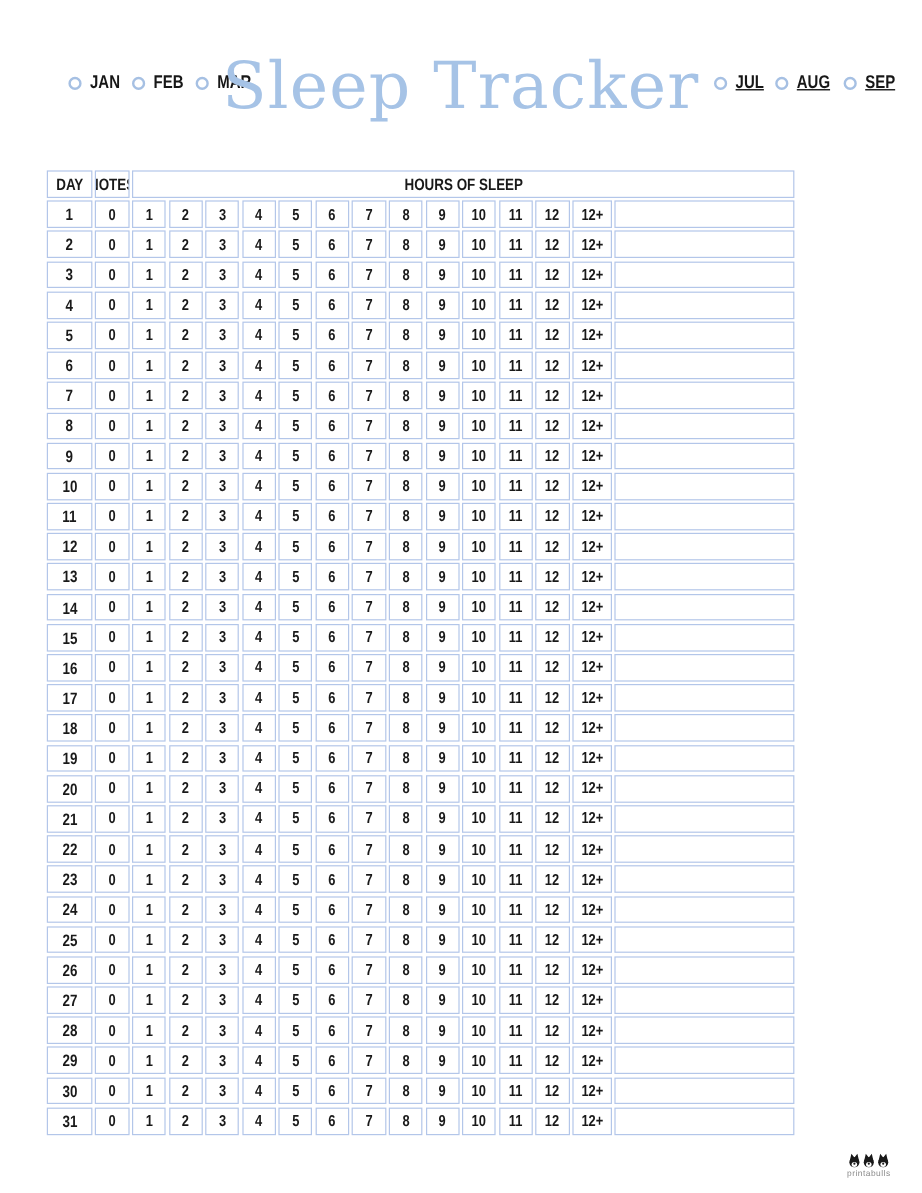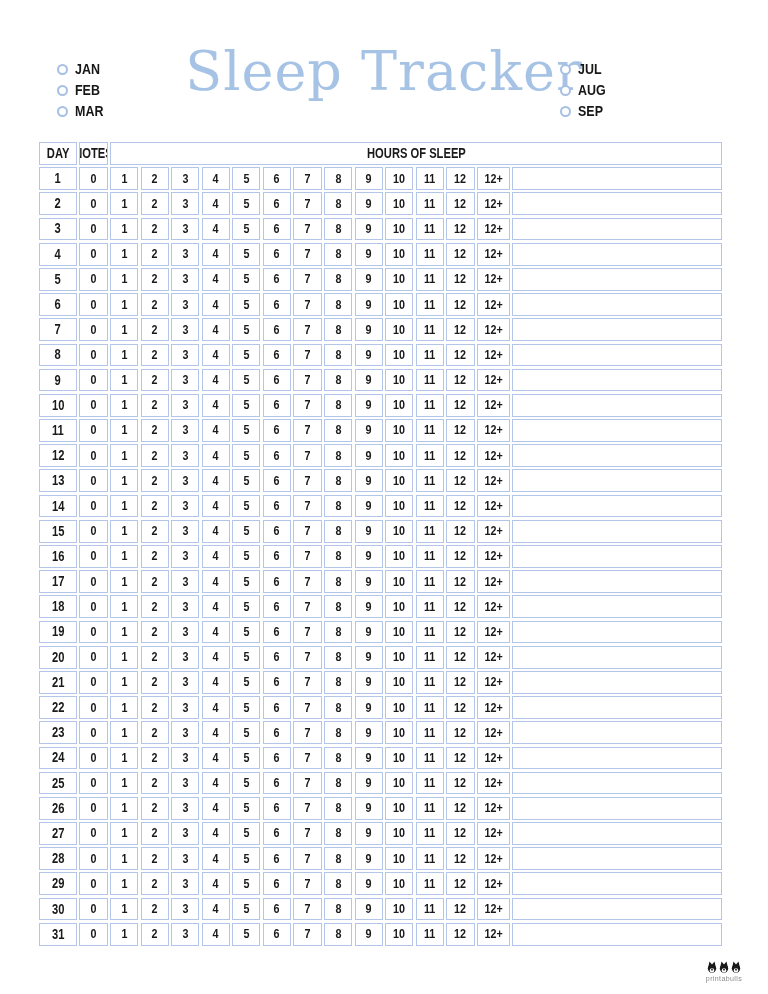--- a/index.html
+++ b/index.html
@@ -10,22 +10,22 @@
     -webkit-font-smoothing:antialiased;
   }
   .page {
     position:relative; width:768px; height:994px;
     background:#ffffff; overflow:hidden;
   }
 
   
   .months { position:absolute; top:62px; display:flex; gap:14px; }
   .months-left  { left:57px; }
-  .months-right { left:560px; }
-  .month-col { display:flex; flex-direction:column; gap:6px; width:58px; }
+  .months-right { left:595px;text-decoration:underline; }
+  .month-col { display:flex; flex-direction:row; gap:6px; width:58px; }
   .month-item { display:flex; align-items:center; gap:7px; height:15px; cursor:pointer; }
   .circle {
     width:11px; height:11px; flex:none;
     border:2.3px solid #a6c0e3; border-radius:50%; background:#fff;
   }
   .month-label {
     font-weight:bold; font-size:14.5px; color:#171717; line-height:1;
     white-space:nowrap;
   }
 
@@ -38,21 +38,21 @@
     position:absolute; left:0; right:0; top:40px;
     text-align:center;
     font-family:"DejaVu Serif", serif;
     font-weight:400;
     font-size:54px; line-height:1.2;
     color:#a6c3e6; letter-spacing:1px;
   }
 
   
   .sleep-table {
-    position:absolute; left:39px; top:142px; width:683px;
+    position:absolute; left:39px; top:142px; width:623px;
     display:grid;
     grid-template-columns:38px repeat(13, 28.2px) 33px 1fr;
     grid-auto-rows:22.8px;
     gap:2.4px;
   }
   .cell {
     border:1.6px solid var(--border-color, #b3c6e9);
     background:#fff;
     display:flex; align-items:center; justify-content:center;
     font-weight:bold; font-size:13px; color:#191919;

